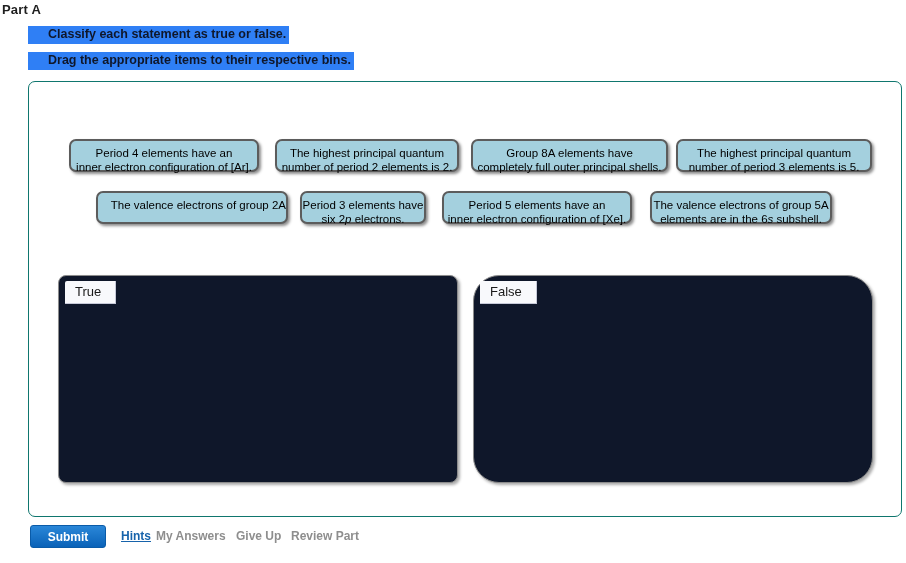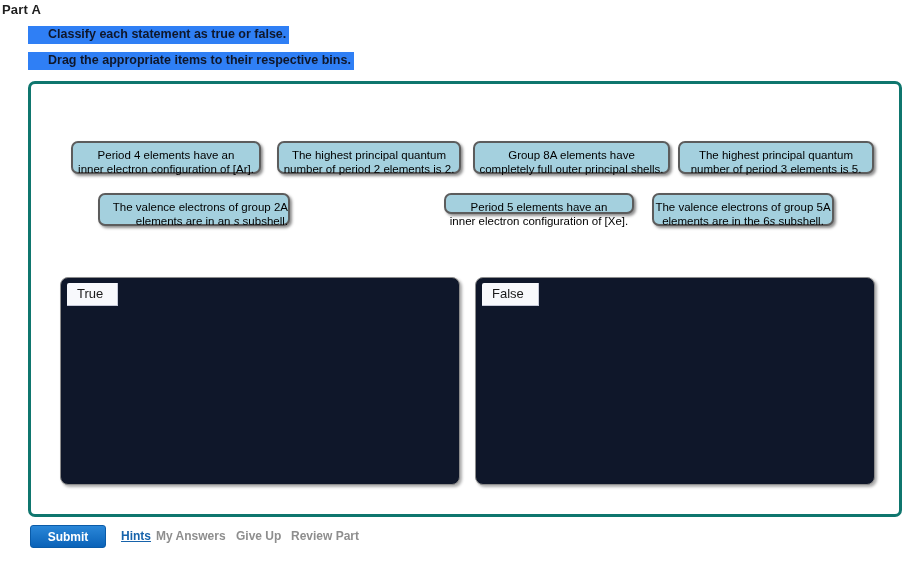--- a/index.html
+++ b/index.html
@@ -42,21 +42,21 @@
   .instruction.line2 { top: 52px; }
 
   
   .panel {
     position: absolute;
     left: 28px;
     top: 81px;
     width: 874px;
     height: 436px;
     box-sizing: border-box;
-    border: 3px solid #0f766e;
+    border: 1px solid #0f766e;
     border-radius: 7px;
     background: #ffffff;
   }
 
   
   .tile-area {
     position: absolute;
     left: 0;
     top: 0;
     width: 100%;
@@ -156,36 +156,39 @@
       <div class="tile" style="left: 442px; top: 57px; width: 197px; height: 33px;">
         <span class="l1">Group 8A elements have</span>
         <span class="l2"><span>completely full outer principal shells.</span></span>
       </div>
       <div class="tile" style="left: 647px; top: 57px; width: 196px; height: 33px;">
         <span class="l1">The highest principal quantum</span>
         <span class="l2"><span>number of period 3 elements is 5.</span></span>
       </div>
       <div class="tile" style="left: 67px; top: 109px; width: 192px; height: 33px; text-align: right;">
         <span class="l1">The valence electrons of group 2A</span>
-        <span class="l2"><span>elements are in an </span><i>s</i><span> subshell.</span></span>
       </div>
-      <div class="tile" style="left: 413px; top: 109px; width: 190px; height: 21px;">
+      <div class="tile" style="left: 271px; top: 109px; width: 126px; height: 33px;">
+        <span class="l1">Period 3 elements have</span>
+        <span class="l2"><span>six 2</span><i>p</i><span> electrons.</span></span>
+      </div>
+      <div class="tile" style="left: 413px; top: 109px; width: 190px; height: 33px;">
         <span class="l1">Period 5 elements have an</span>
         <span class="l2"><span>inner electron configuration of [Xe].</span></span>
       </div>
       <div class="tile" style="left: 621px; top: 109px; width: 182px; height: 33px;">
         <span class="l1">The valence electrons of group 5A</span>
         <span class="l2"><span>elements are in the 6</span><i>s</i><span> subshell.</span></span>
       </div>
     </div>
   <div id="bin-area">
       <div class="bin" style="left: 29px; top: 193px; width: 400px; height: 208px;">
         <div class="bin-label">True</div>
       </div>
-      <div class="bin" style="left: 444px; top: 193px; width: 400px; height: 208px;">
+      <div class="bin" style="left: 444px; top: 193px; width: 400px; height: 208px; border-radius: 26px;">
         <div class="bin-label">False</div>
       </div>
     </div>
 
 </div>
 
 <div class="submit-btn">Submit</div>
 <div id="action-links">
     <div class="action-link link-active" style="left: 121px;">Hints</div>
     <div class="action-link link-muted" style="left: 156px;">My Answers</div>

